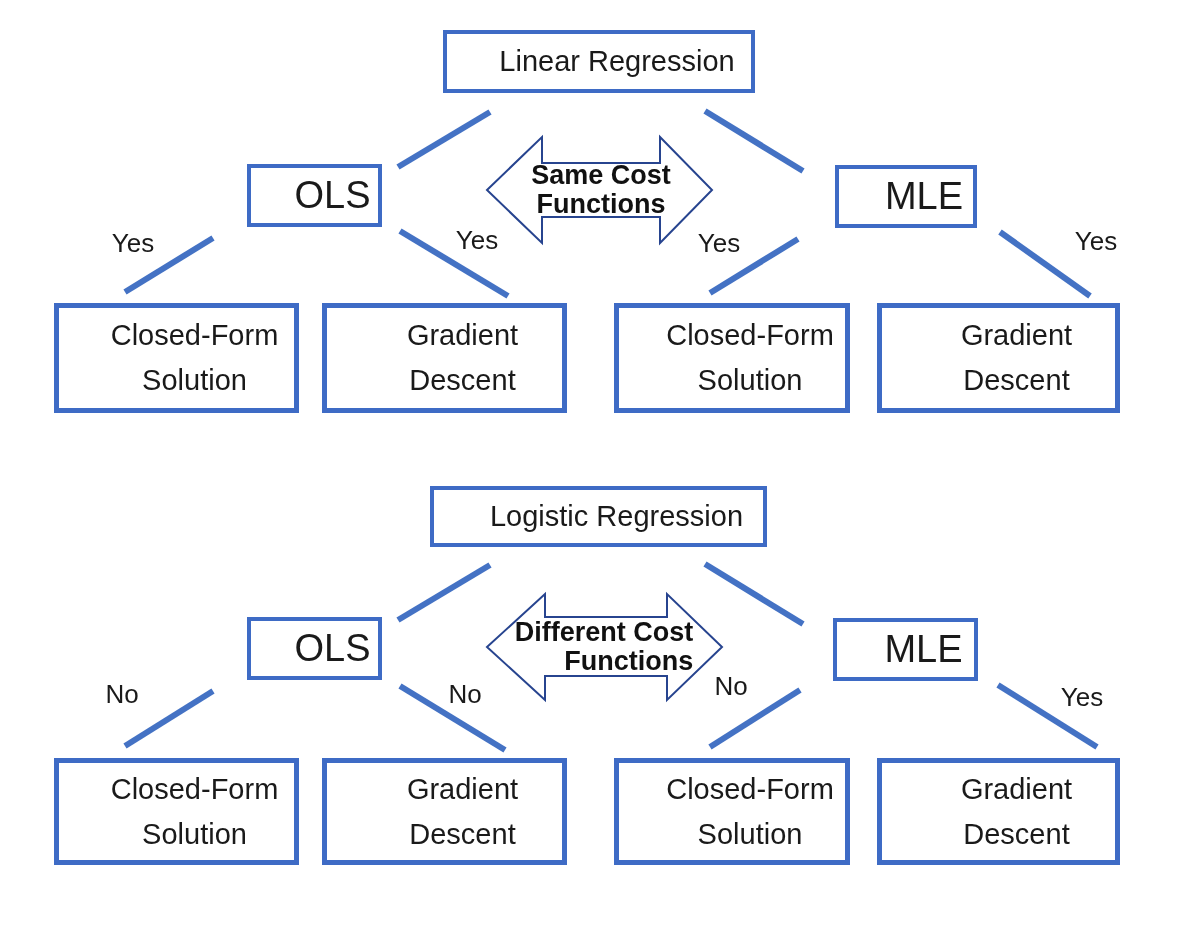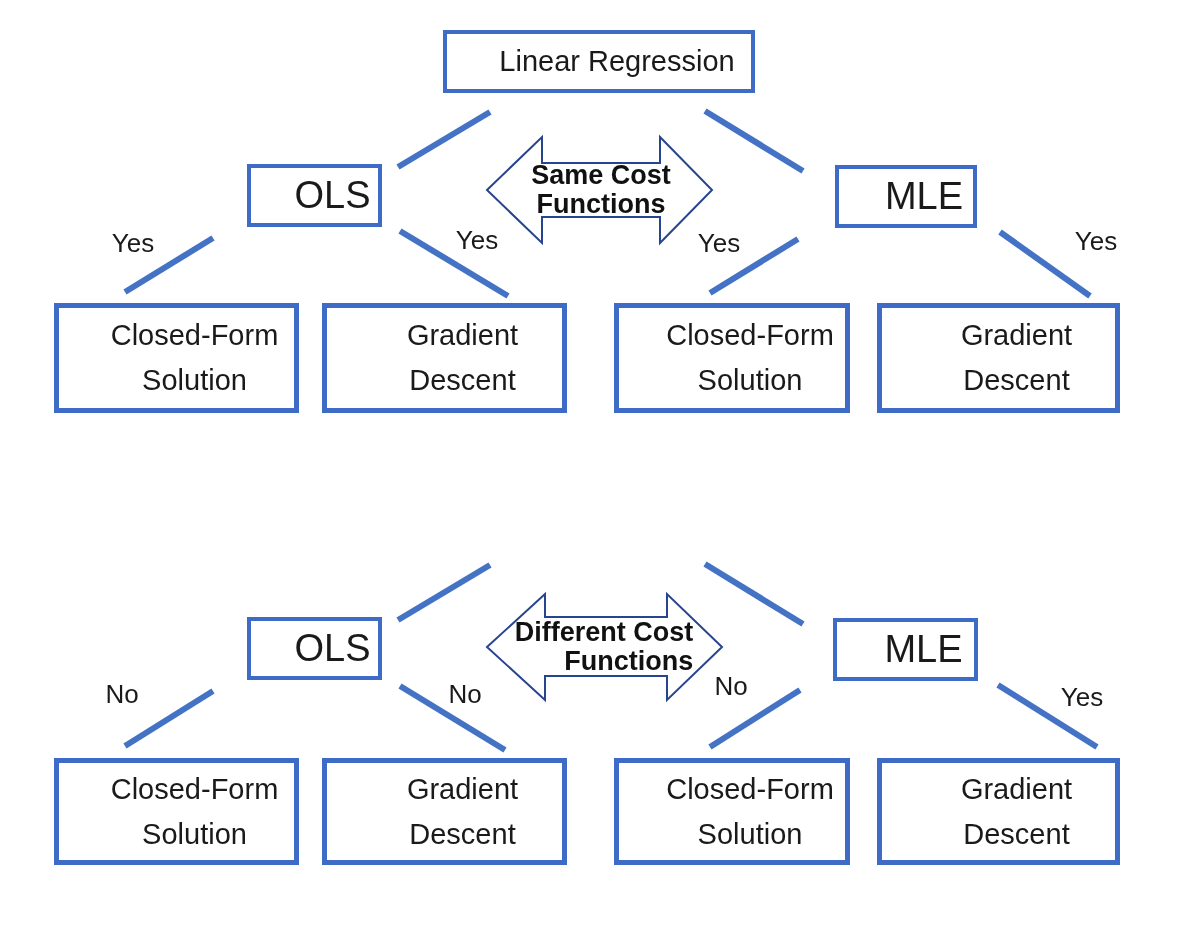--- a/index.html
+++ b/index.html
@@ -87,20 +87,23 @@
   </div>
   <div class="node big leaf-box" style="left:614px;top:303px;width:236px;height:110px;">
     <span class="leaf-line">Closed-Form</span>
     <span class="leaf-line">Solution</span>
   </div>
   <div class="node big leaf-box" style="left:877px;top:303px;width:243px;height:110px;">
     <span class="leaf-line">Gradient</span>
     <span class="leaf-line">Descent</span>
   </div>
 
+  <div class="node title-box" style="left:430px;top:486px;width:337px;height:61px;">
+    <span>Logistic Regression</span>
+  </div>
 
   <div class="node method-box" style="left:247px;top:617px;width:135px;height:63px;">
     <span>OLS</span>
   </div>
 
   <div class="node method-box" style="left:833px;top:618px;width:145px;height:63px;">
     <span>MLE</span>
   </div>
 
   <div class="arrow-label" style="left:604px;top:647px;text-align:right;">

